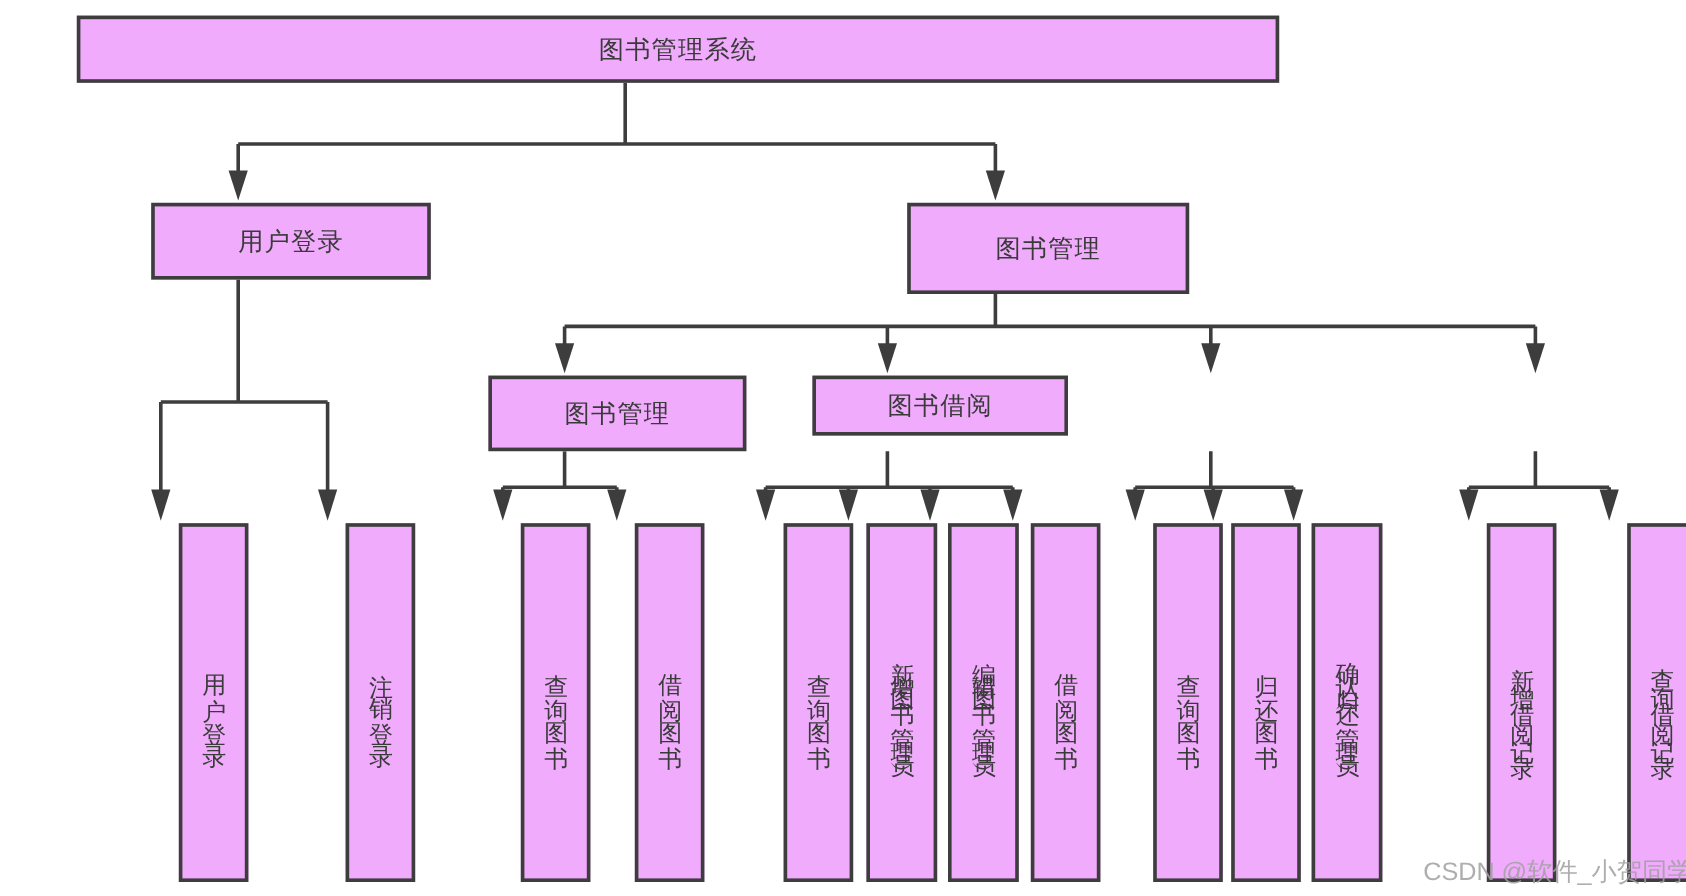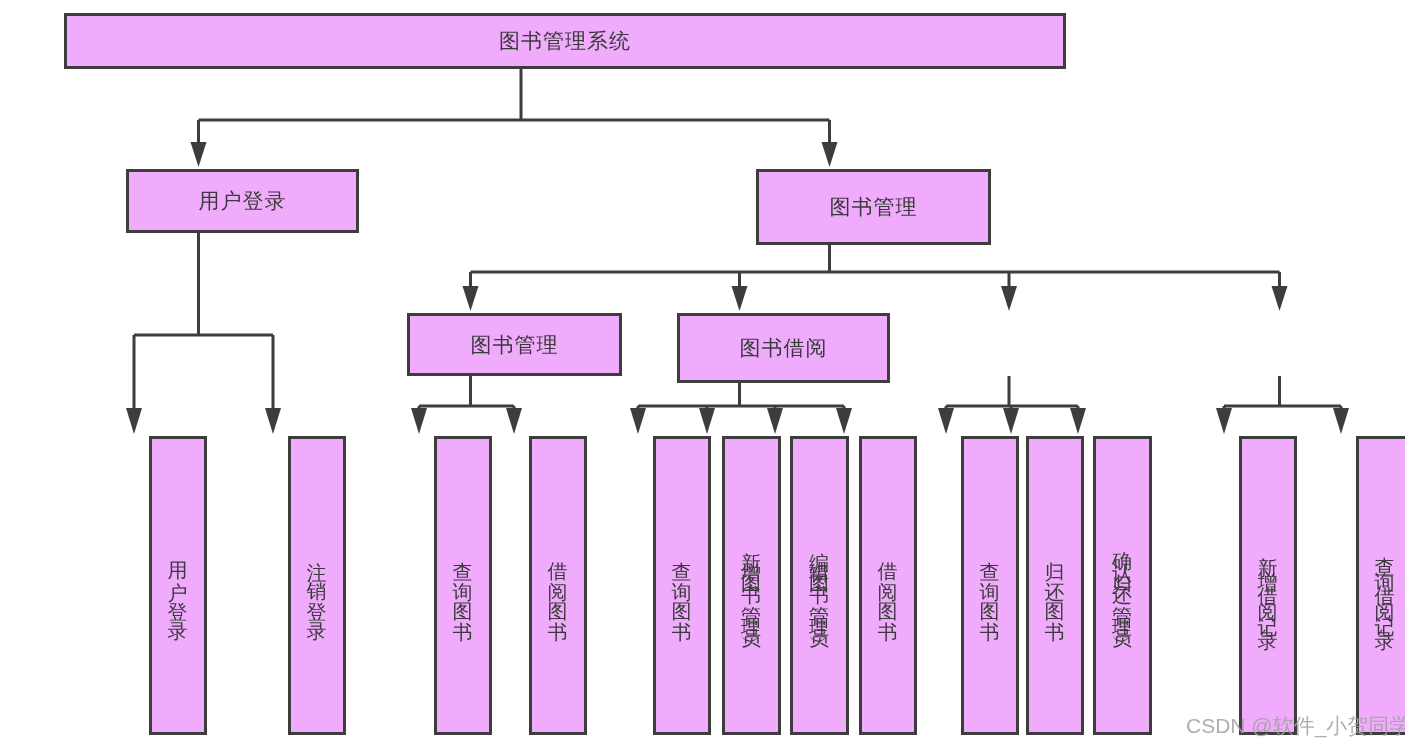--- a/index.html
+++ b/index.html
@@ -100,21 +100,21 @@
   <div class="box" style="left:82px;top:169px;width:233px;height:64px">
     <span class="h-label">用户登录</span>
   </div>
   <div class="box" style="left:712px;top:169px;width:235px;height:76px">
     <span class="h-label">图书管理</span>
   </div>
 
   <div class="box" style="left:363px;top:313px;width:215px;height:63px">
     <span class="h-label">图书管理</span>
   </div>
-  <div class="box" style="left:633px;top:313px;width:213px;height:70px">
+  <div class="box" style="left:633px;top:313px;width:213px;height:50px">
     <span class="h-label">图书借阅</span>
   </div>
 
   <div class="box v" style="left:105px;top:436px;width:58px;height:299px">
     <span class="txt ls4">用户登录</span>
   </div>
   <div class="box v" style="left:244px;top:436px;width:58px;height:299px">
     <span class="txt ls4">注销登录</span>
   </div>
 

